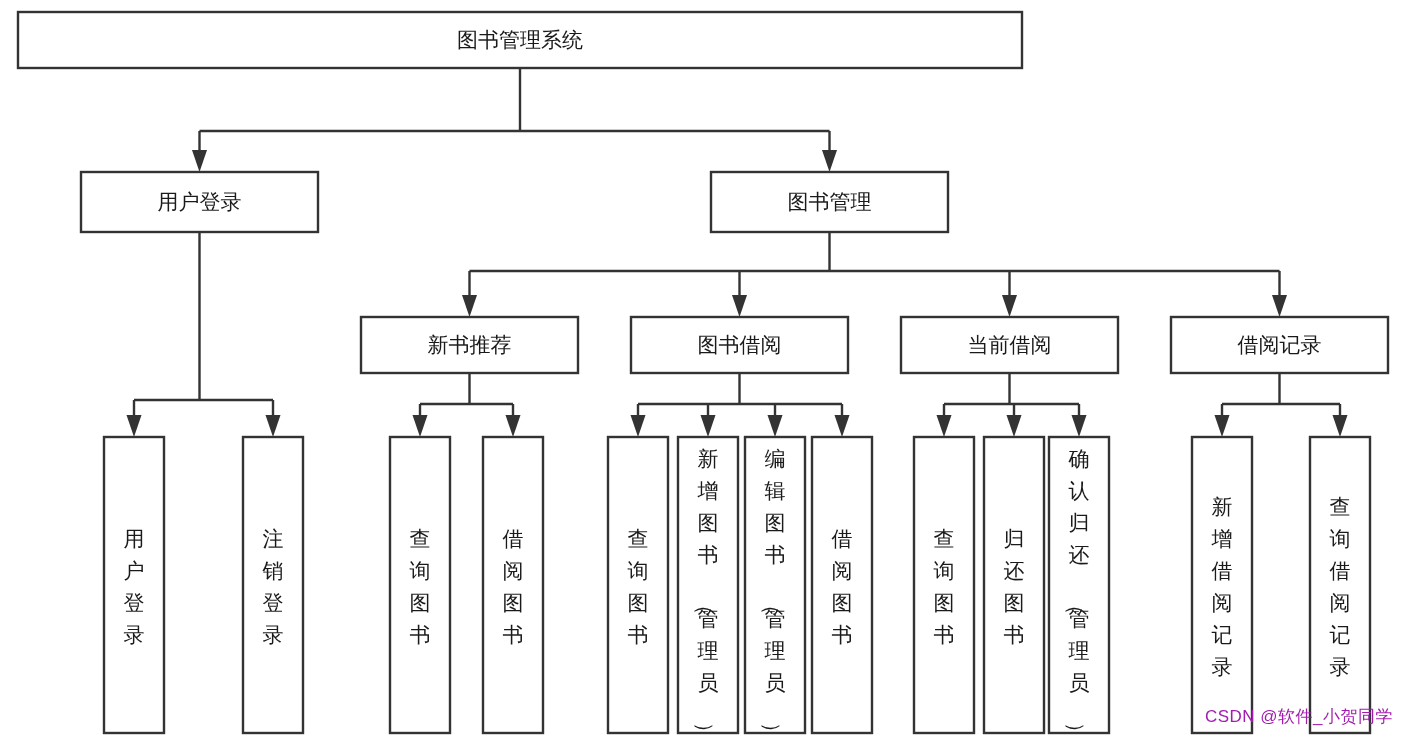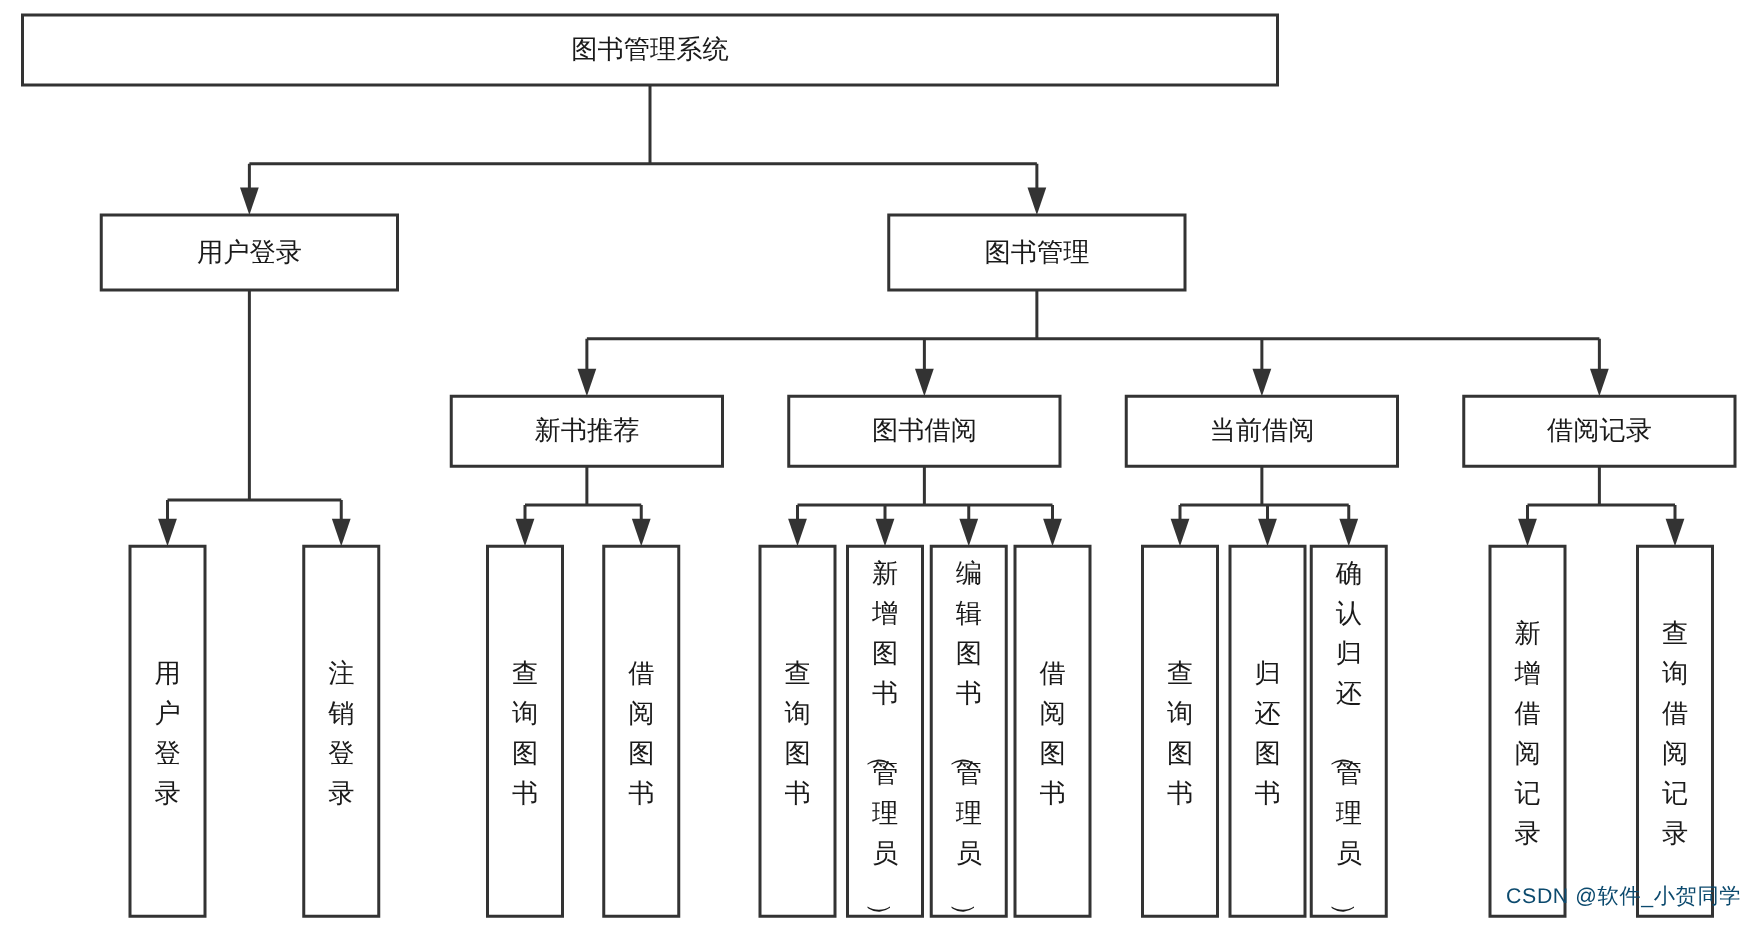--- a/index.html
+++ b/index.html
@@ -51,21 +51,21 @@
     font-size: 21px;
     fill: #1a1a1a;
     text-anchor: middle;
   }
   .watermark-text {
     position: absolute;
     right: 12px;
     bottom: 8px;
     font-family: "Liberation Sans", "DejaVu Sans", sans-serif;
     font-size: 17px;
-    color: #0c4a6e;
+    color: #a21caf;
     white-space: nowrap;
     letter-spacing: 0.5px;
     pointer-events: none;
   }
 </style>
 </head>
 <body>
 
 <div id="diagram-root">
   <svg id="tree-svg" viewBox="0 0 1405 747">

